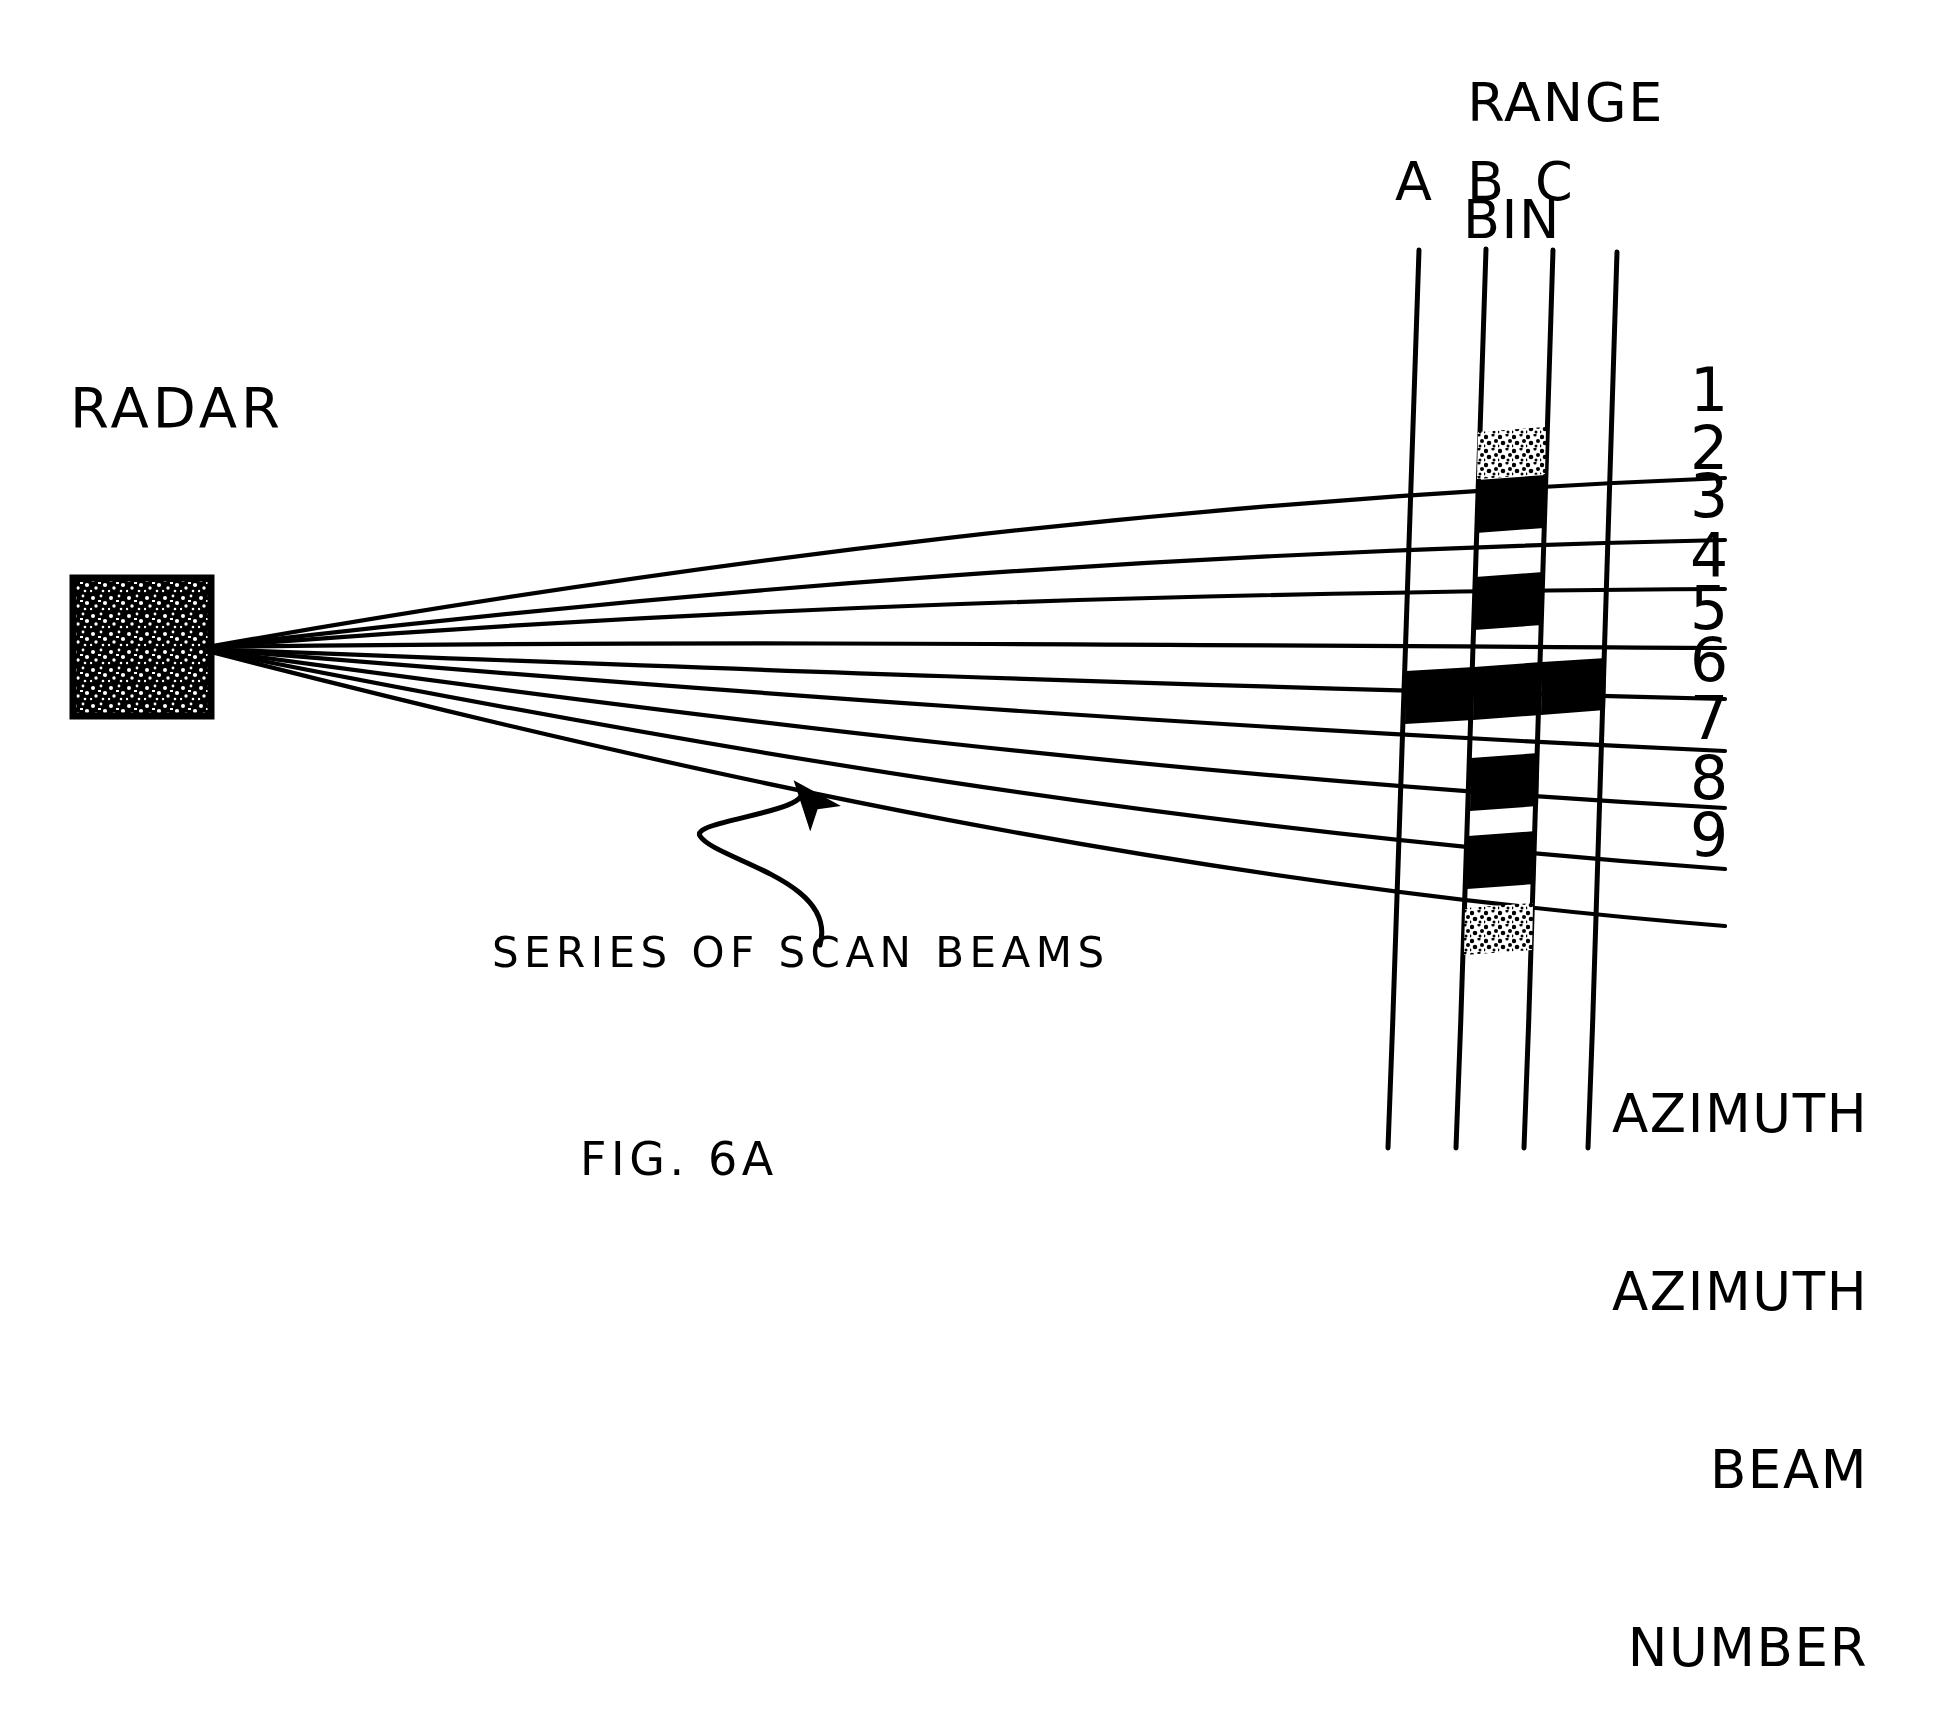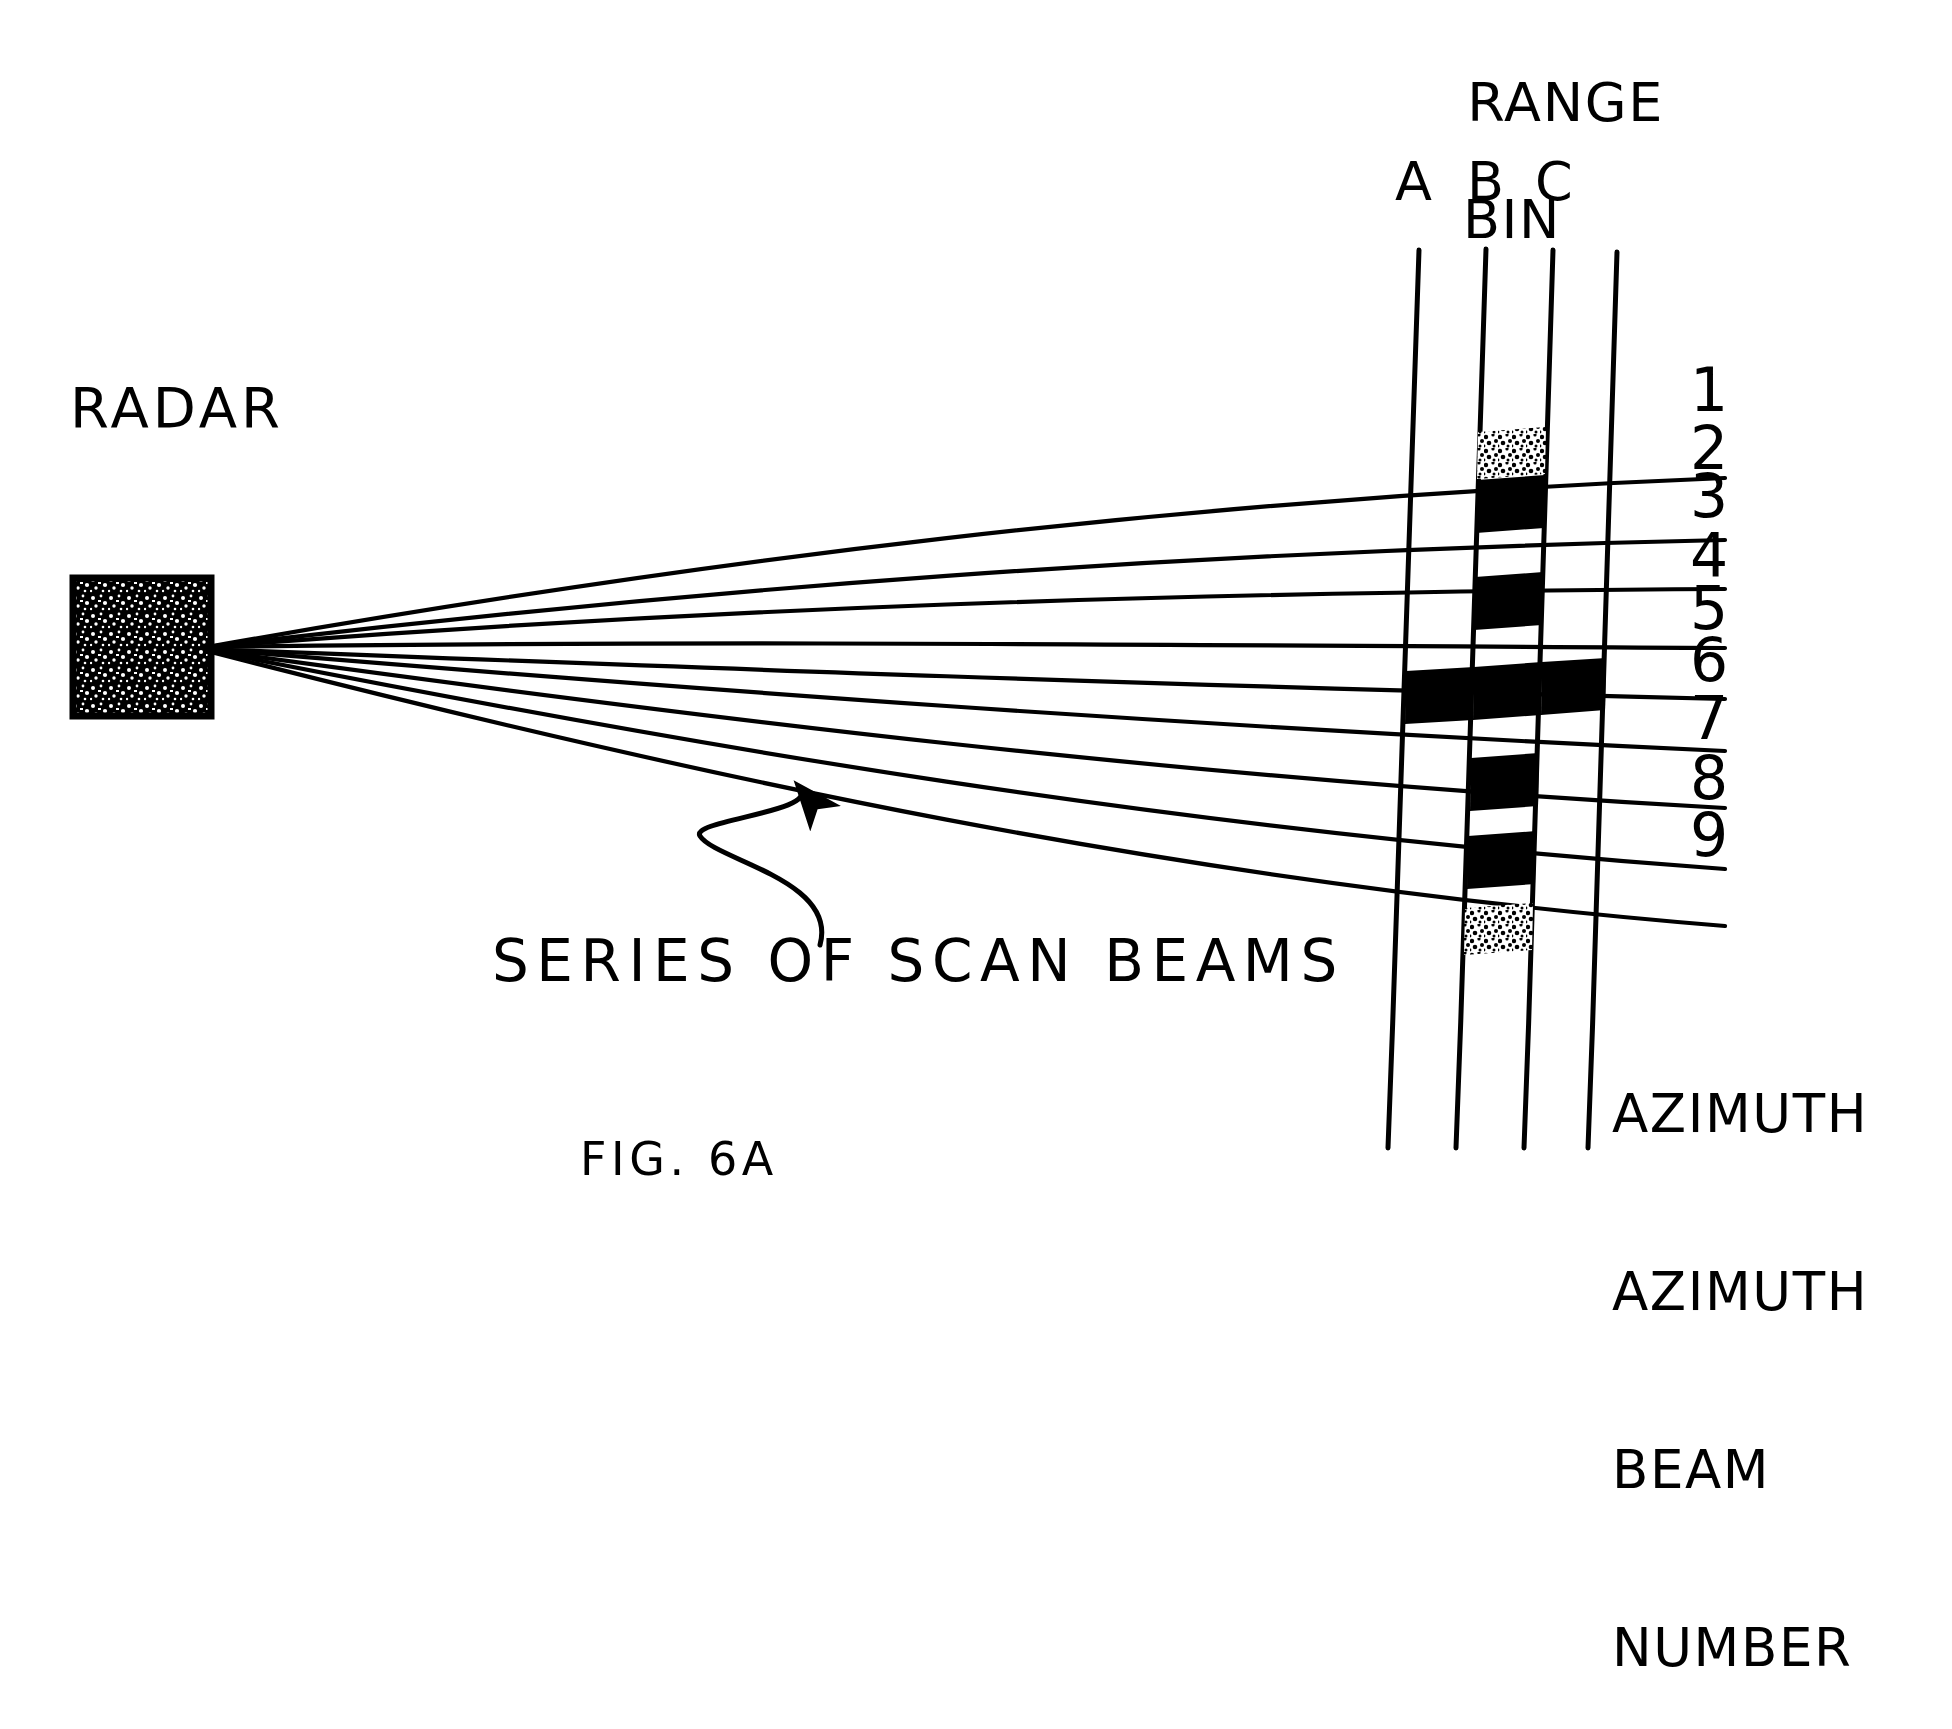--- a/index.html
+++ b/index.html
@@ -67,38 +67,38 @@
   }
   .lbl-radar {
     left: 70px;
     top: 378px;
     font-size: 56px;
     letter-spacing: 0.07em;
   }
   .lbl-series {
     left: 492px;
     top: 930px;
-    font-size: 58px;
+    font-size: 42px;
     letter-spacing: 0.13em;
   }
   .lbl-fig {
     left: 580px;
     top: 1135px;
     font-size: 46px;
     letter-spacing: 0.10em;
   }
   .lbl-azimuth {
     left: 1612px;
     top: 965px;
     font-size: 53px;
     line-height: 1.12;
     letter-spacing: 0.03em;
   }
   .lbl-azimuth span { display:block; }
-  .lbl-azimuth .c { text-align: left; }
+  .lbl-azimuth .c { text-align: right; }
 </style>
 </head>
 <body>
 
 <div id="page">
 
   <svg class="figure" viewBox="0 0 1952 1729" aria-hidden="true">
     <defs>
 
       <pattern id="speckle" patternUnits="userSpaceOnUse" width="18" height="18">

